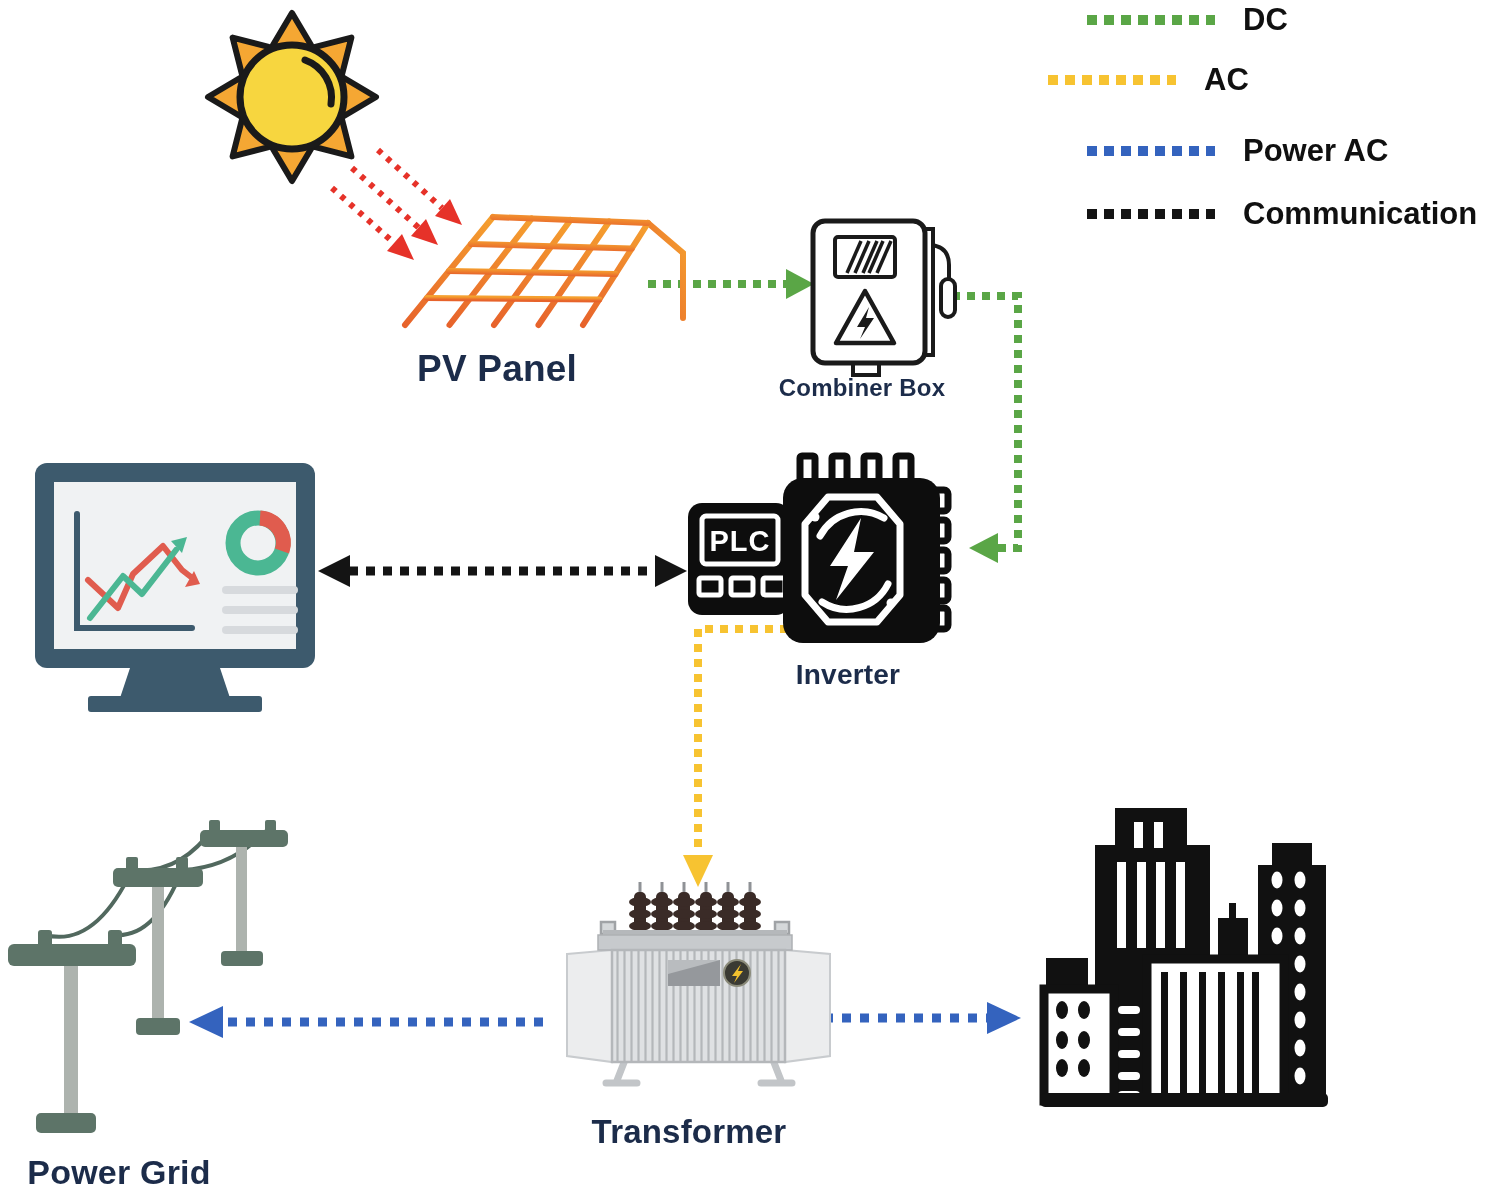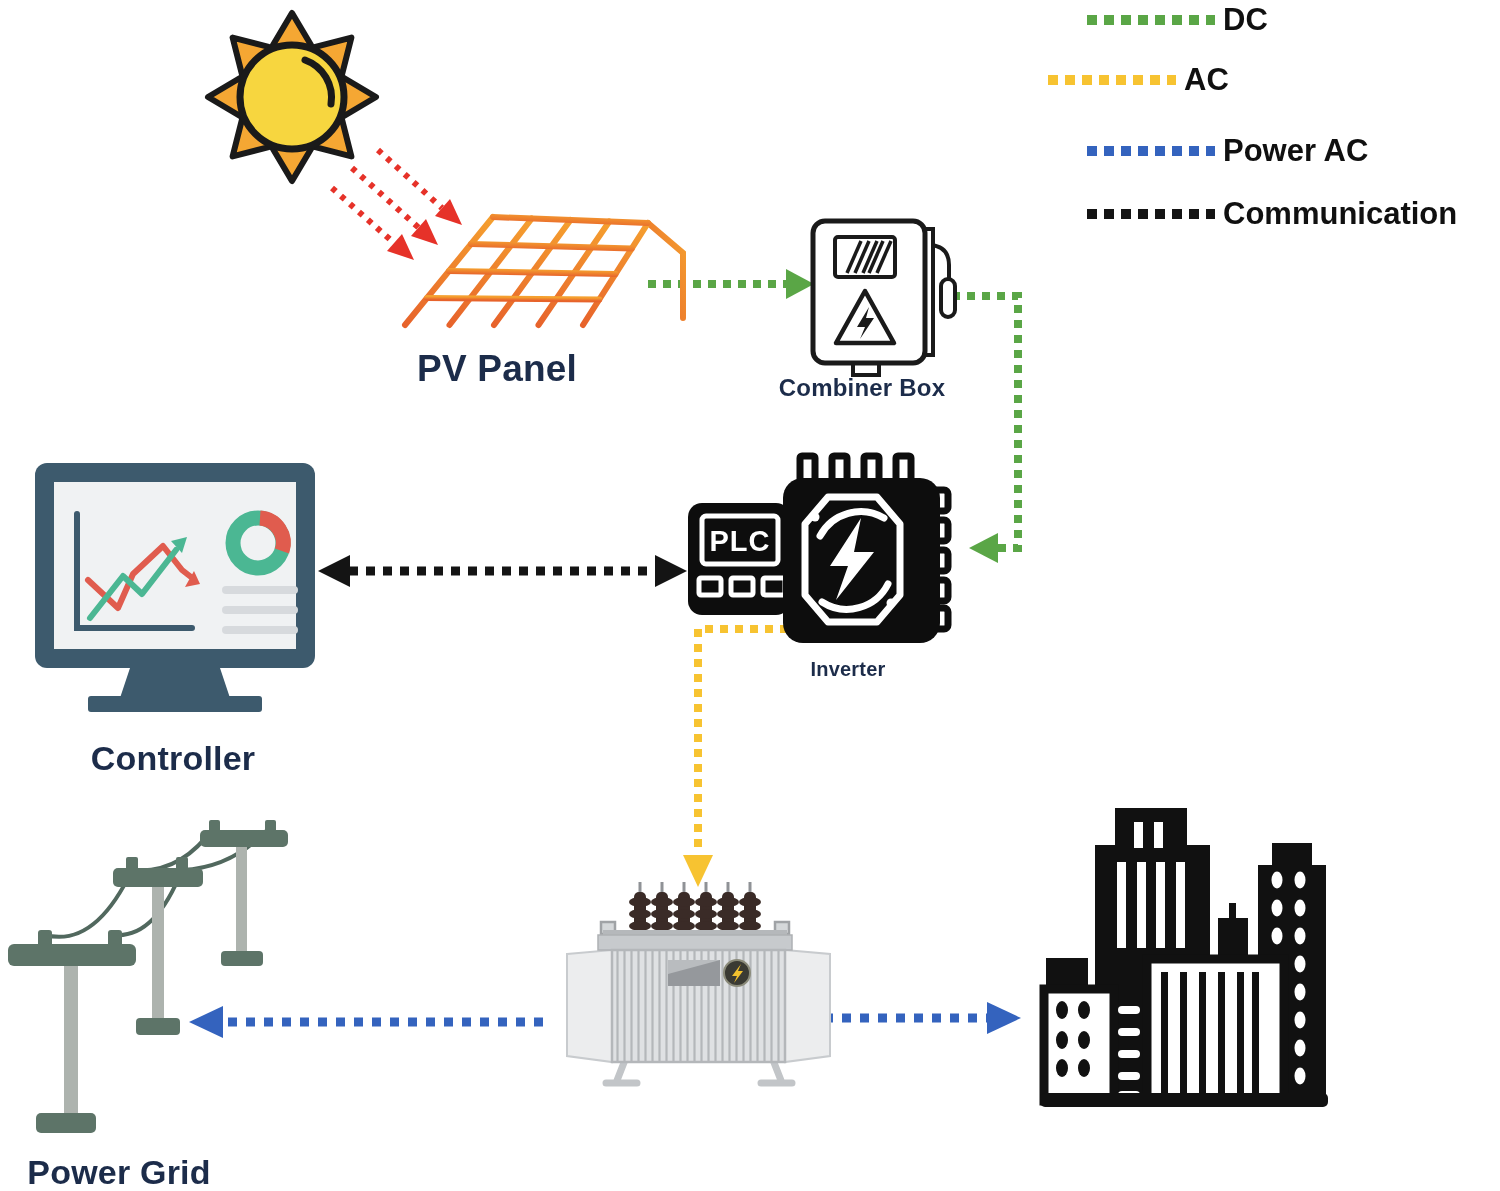--- a/index.html
+++ b/index.html
@@ -5,21 +5,21 @@
   html,body{margin:0;padding:0;background:#ffffff;}
   .canvas{
     position:relative;width:1500px;height:1191px;background:#ffffff;
     overflow:hidden;font-family:"Liberation Sans",sans-serif;
   }
   .abs{position:absolute;}
   .node-label{
     position:absolute;font-weight:700;color:#1c2c4a;text-align:center;
     line-height:1.34;letter-spacing:.2px;
   }
-  .legend-row{position:absolute;display:flex;align-items:center;gap:8px;}
+  .legend-row{position:absolute;display:flex;align-items:center;gap:28px;}
   .legend-label{font-weight:700;color:#101010;font-size:31px;white-space:nowrap;}
   svg{display:block;}
 </style>
 </head>
 <body>
 
 <div class="canvas">
 
   <svg class="abs" style="left:0;top:0" width="1500" height="1191" viewBox="0 0 1500 1191">
 
@@ -354,22 +354,22 @@
         <rect x="88" y="228" width="22" height="8" rx="4"></rect>
       <rect x="88" y="250" width="22" height="8" rx="4"></rect>
         <rect x="88" y="272" width="22" height="8" rx="4"></rect>
       <rect x="88" y="291" width="22" height="8" rx="4"></rect>
     </g>
     <rect x="10" y="293" width="288" height="14" rx="5" fill="#111111"></rect>
   </svg>
 
   <div class="node-label" style="left:372px;top:344px;width:250px;font-size:37px">PV Panel</div>
   <div class="node-label" style="left:777px;top:372px;width:170px;font-size:24px">Combiner Box</div>
-  <div class="node-label" style="left:748px;top:656px;width:200px;font-size:20px">Inverter</div>
-  <div class="node-label" style="left:48px;top:736px;width:250px;font-size:34px">Controller</div>
+  <div class="node-label" style="left:748px;top:656px;width:200px;font-size:28px">Inverter</div>
+  <div class="node-label" style="left:564px;top:1110px;width:250px;font-size:33px">Transformer</div>
   <div class="node-label" style="left:8px;top:1150px;width:222px;font-size:34px">Power Grid</div>
 
   <div>
     <div class="legend-row" style="left:1085px;top:2px">
       <svg width="130" height="12" viewBox="0 0 130 12">
         <line x1="2" y1="6" x2="130" y2="6" stroke-width="10" stroke-dasharray="10 7" stroke="#5AA646"></line>
       </svg>
       <span class="legend-label">DC</span>
     </div>
     <div class="legend-row" style="left:1046px;top:62px">

